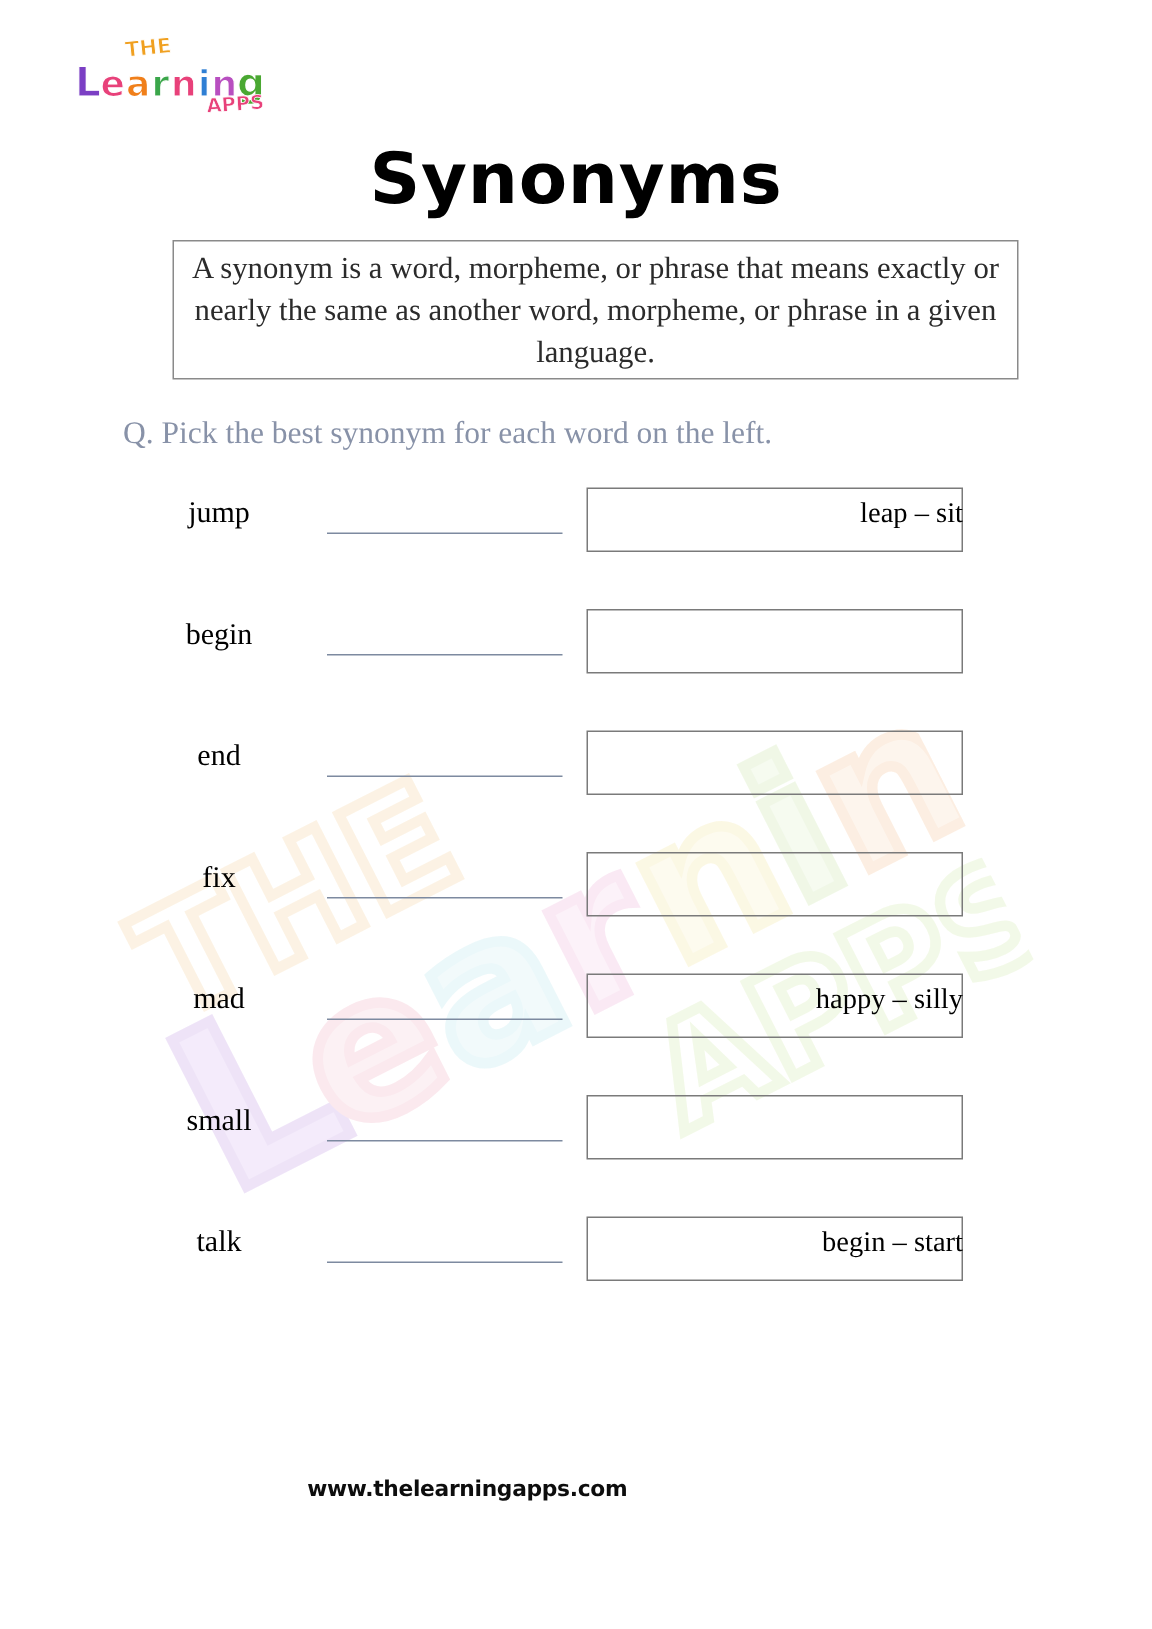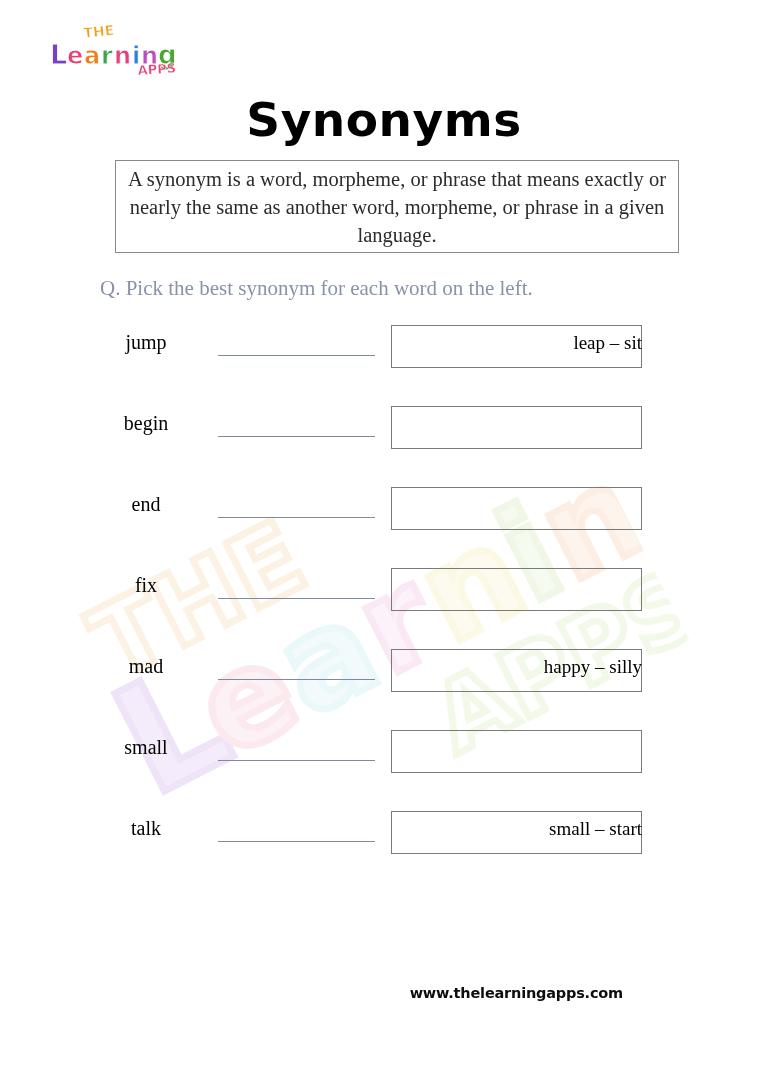--- a/index.html
+++ b/index.html
@@ -73,21 +73,21 @@
     font-family: "Liberation Serif", serif;
     font-size: 20.5px;
     line-height: 28px;
     color: #2b2b2b;
     padding: 0 10px;
   }
 
   
   .instruction {
     position: absolute;
-    left: 100px;
+    left: 82px;
     top: 276px;
     font-family: "Liberation Serif", serif;
     font-size: 21px;
     color: #8892a8;
   }
 
   
   .rows {
     position: absolute;
     left: 0;
@@ -135,21 +135,21 @@
     font-size: 19px;
     color: #000000;
   }
 
   
   .footer {
     position: absolute;
     left: 0;
     top: 985px;
     width: 623px;
-    text-align: right;
+    text-align: center;
     font-family: "DejaVu Sans", sans-serif;
     font-weight: bold;
     font-size: 14.5px;
     letter-spacing: -0.2px;
     color: #0d0d0d;
   }
 </style>
 </head>
 <body>
 
@@ -226,19 +226,19 @@
       </div>
       <div class="row">
         <div class="row-word">small</div>
         <div class="row-blank"></div>
         <div class="row-box"></div>
       </div>
       <div class="row">
         <div class="row-word">talk</div>
         <div class="row-blank"></div>
         <div class="row-box"></div>
-        <div class="row-box-text">small – start</div>
+        <div class="row-box-text">begin – start</div>
       </div>
     </div>
 
   <div class="footer">www.thelearningapps.com</div>
 
 </div>
 
 </body></html>

